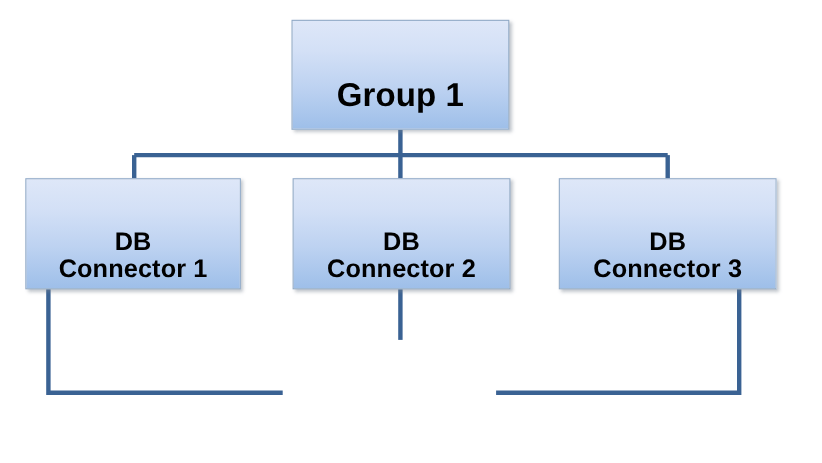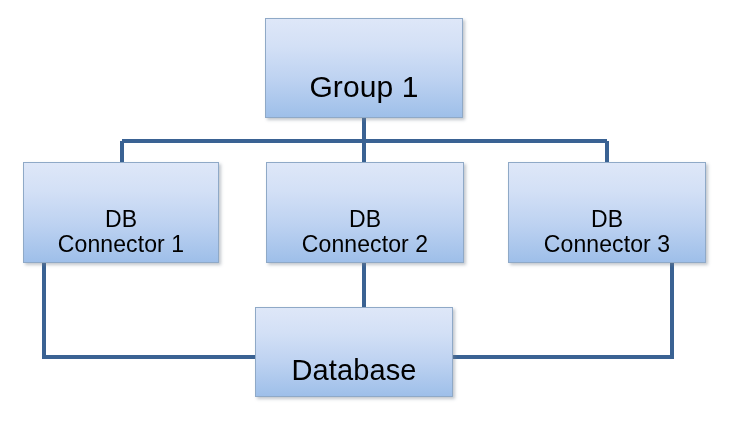--- a/index.html
+++ b/index.html
@@ -35,21 +35,21 @@
     border: 1px solid #8FA9C7;
     background: linear-gradient(to bottom, #DEE7F8 0%, #D3E0F6 28%, #BDD2F1 62%, #9EBFE9 100%);
     box-shadow: 2px 2px 3px rgba(120, 130, 145, 0.45);
     display: flex;
     align-items: center;
     justify-content: center;
     text-align: center;
   }
   .node-label {
     color: #000000;
-    font-weight: 400;
+    font-weight: 700;
     line-height: 1.08;
     letter-spacing: 0.1px;
     white-space: pre-line;
     padding: 0 4px;
     margin-top: 38px;
   }
   #node-group-1 {
     left: 265px;
     top: 18px;
     width: 198px;
@@ -115,17 +115,14 @@
   <div class="node-box connector-node" id="node-db-connector-2">
     <span class="node-label">DB
 Connector 2</span>
   </div>
 
   <div class="node-box connector-node" id="node-db-connector-3">
     <span class="node-label">DB
 Connector 3</span>
   </div>
 
-  <div class="node-box" id="node-database">
-    <span class="node-label">Database</span>
-  </div>
 
 </div>
 
 </body></html>

